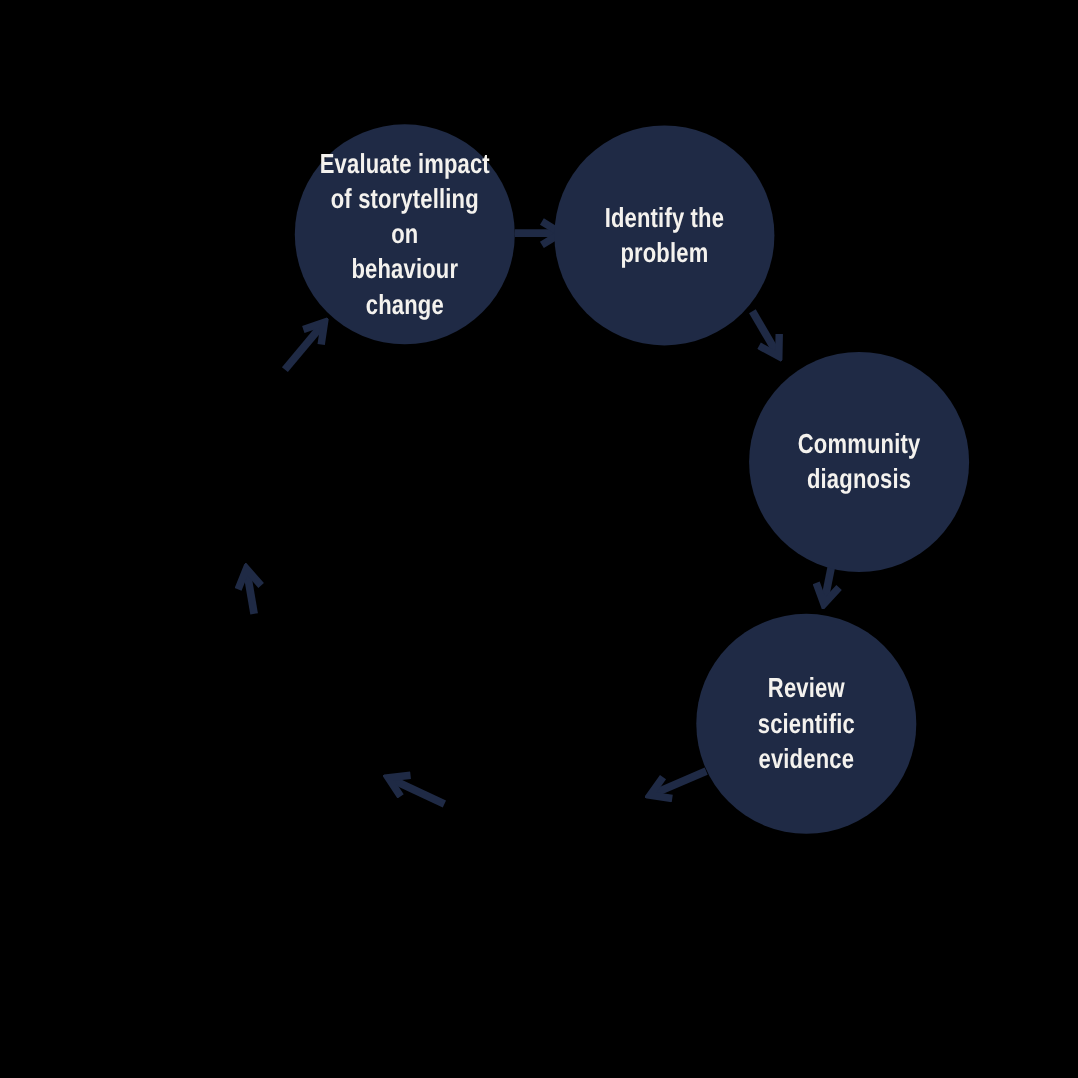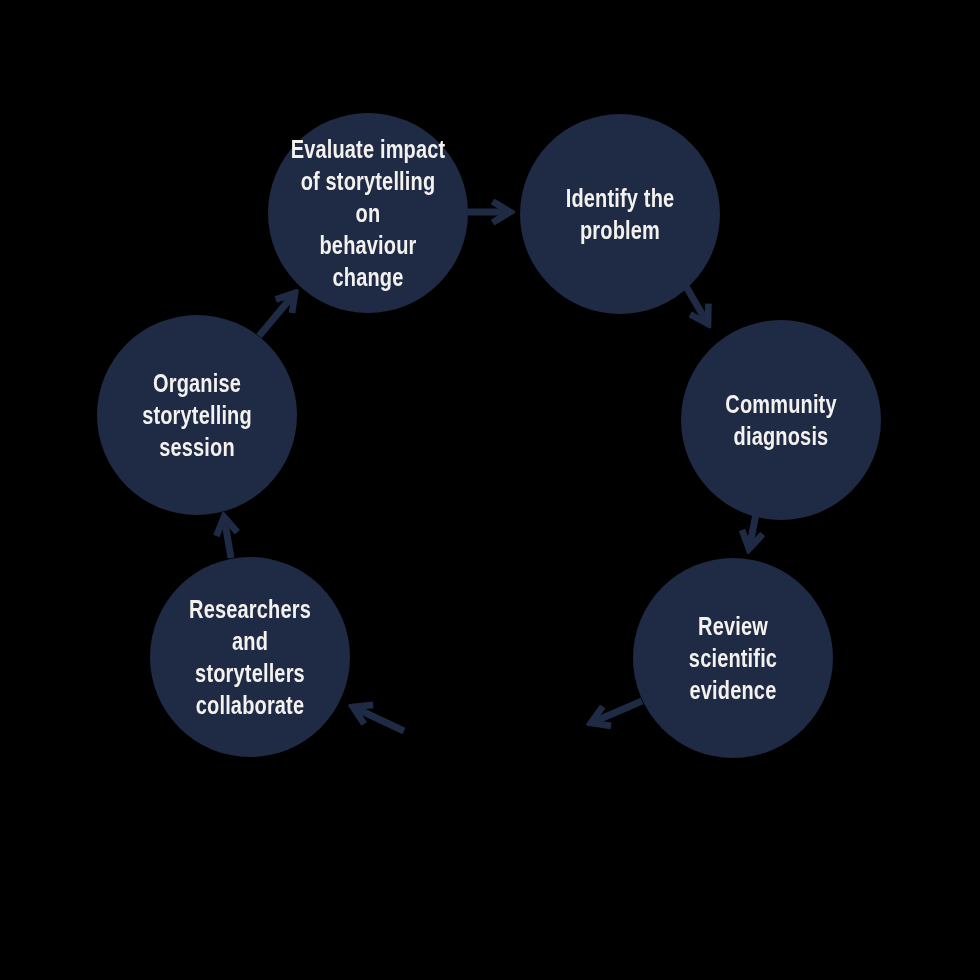--- a/index.html
+++ b/index.html
@@ -32,21 +32,21 @@
     transform:scaleX(0.8);
     color:var(--text);
     font-size:25px;
     font-weight:600;
     line-height:1.28;
     white-space:pre-line;
     letter-spacing:0.2px;
   }
   
   .n0{left:268px;top:113px;}
-  .n1{left:520px;top:114px;}
+  .n1{left:504px;top:114px;}
   .n2{left:681px;top:320px;align-items:center;}
   .n3{left:633px;top:558px;}
   .n4{left:392px;top:683px;}
   .n5{left:150px;top:557px;}
   .n6{left:97px;top:315px;}
 </style>
 </head>
 <body>
 
 <div class="stage">
@@ -76,24 +76,14 @@
 problem</div>
   </div>
   <div class="node n2">
     <div class="txt">Community
 diagnosis</div>
   </div>
   <div class="node n3">
     <div class="txt">Review scientific
 evidence</div>
   </div>
-  <div class="node n5">
-    <div class="txt">Researchers and
-storytellers
-collaborate</div>
-  </div>
-  <div class="node n6">
-    <div class="txt">Organise
-storytelling
-session</div>
-  </div>
 
 </div>
 
 </body></html>

